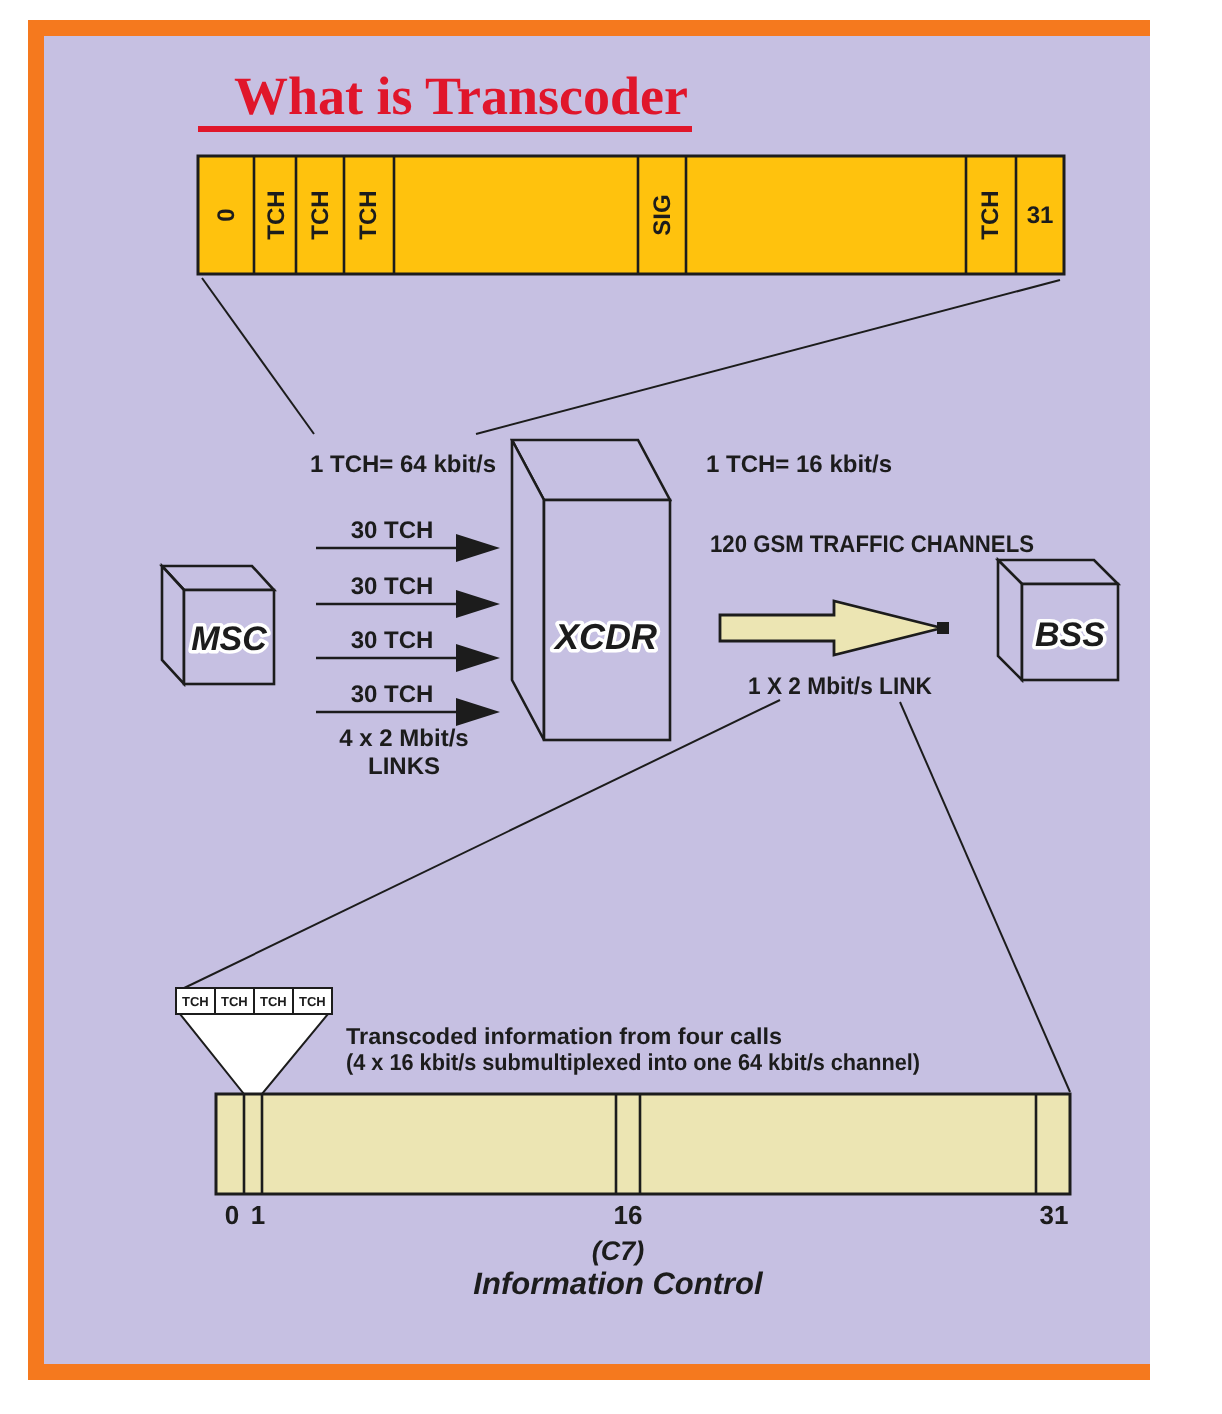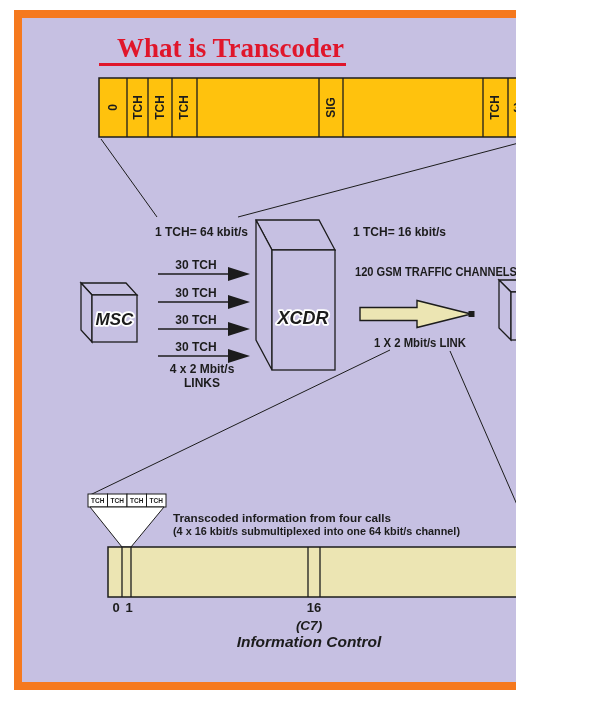--- a/index.html
+++ b/index.html
@@ -1,16 +1,16 @@
 <!DOCTYPE html>
 <html><head>
 <meta charset="utf-8">
 <style>
   html,body { margin:0; padding:0; background:#ffffff; }
-  .stage { position:relative; width:516px; height:707px; background:#ffffff; overflow:hidden; }
+  .stage { position:relative; width:575px; height:707px; background:#ffffff; overflow:hidden; }
   svg { display:block; }
   text { font-family:"Liberation Sans", sans-serif; fill:#1c1c1c; }
   .lbl      { font-weight:bold; font-size:12px; }
   .lbl-sm   { font-weight:bold; font-size:11.5px; }
   .tiny     { font-weight:bold; font-size:6.5px; }
   .tick     { font-weight:bold; font-size:13px; }
   .slot     { font-weight:bold; font-size:12px; }
   .cube-lbl { font-weight:bold; font-style:italic; font-size:17px;
               paint-order:stroke; stroke:#ffffff; stroke-width:3.5px; stroke-linejoin:round; }
   .cube-lbl-big { font-size:18px; }

